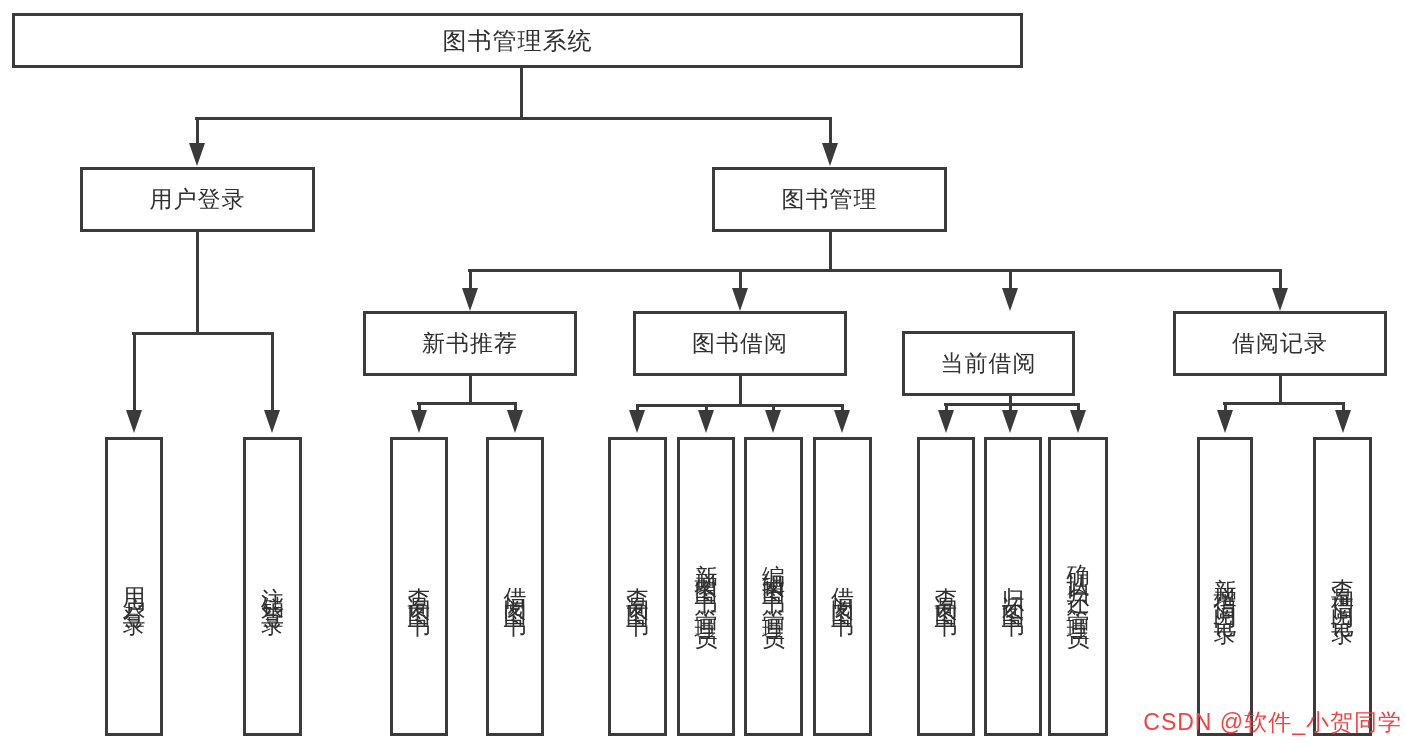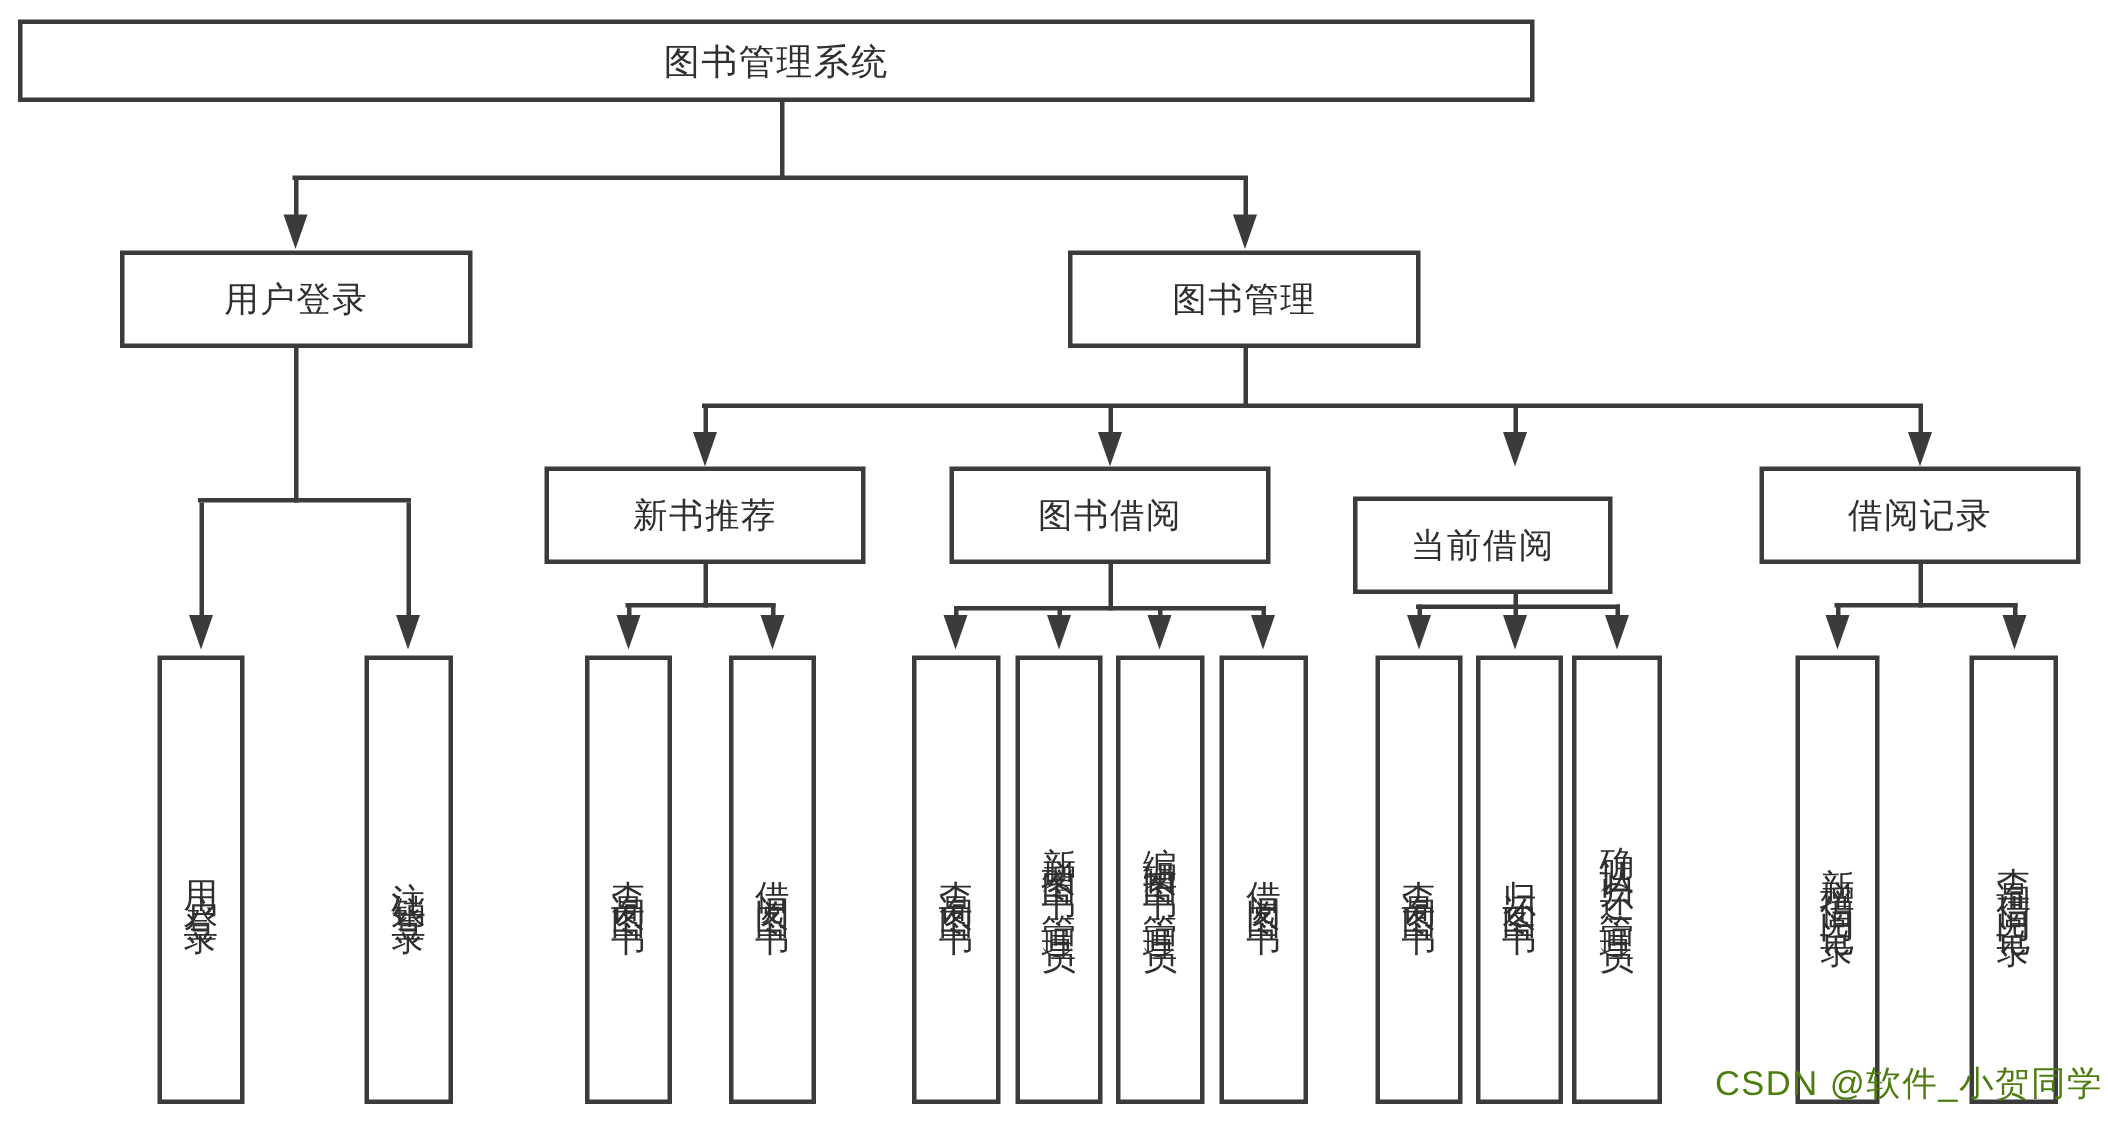--- a/index.html
+++ b/index.html
@@ -31,21 +31,21 @@
     content:'';position:absolute;left:7px;top:0;bottom:18px;width:3px;background:#3b3b3b;
   }
   .arrow::after{
     content:'';position:absolute;left:0;bottom:0;width:0;height:0;
     border-left:8.5px solid transparent;border-right:8.5px solid transparent;
     border-top:23px solid #3b3b3b;
   }
   
   .watermark{
     position:absolute;top:707px;right:3px;z-index:5;
-    font-size:23px;color:#4d7c0f;letter-spacing:1px;white-space:nowrap;
+    font-size:23px;color:#ef4444;letter-spacing:1px;white-space:nowrap;
   }
 </style>
 </head>
 <body>
 
 <div class="stage">
 
   <div class="node root" style="left:12px;top:13px;width:1011px;height:55px;">图书管理系统</div>
 
   <div class="vline" style="left:520px;top:65px;height:55px;"></div>

